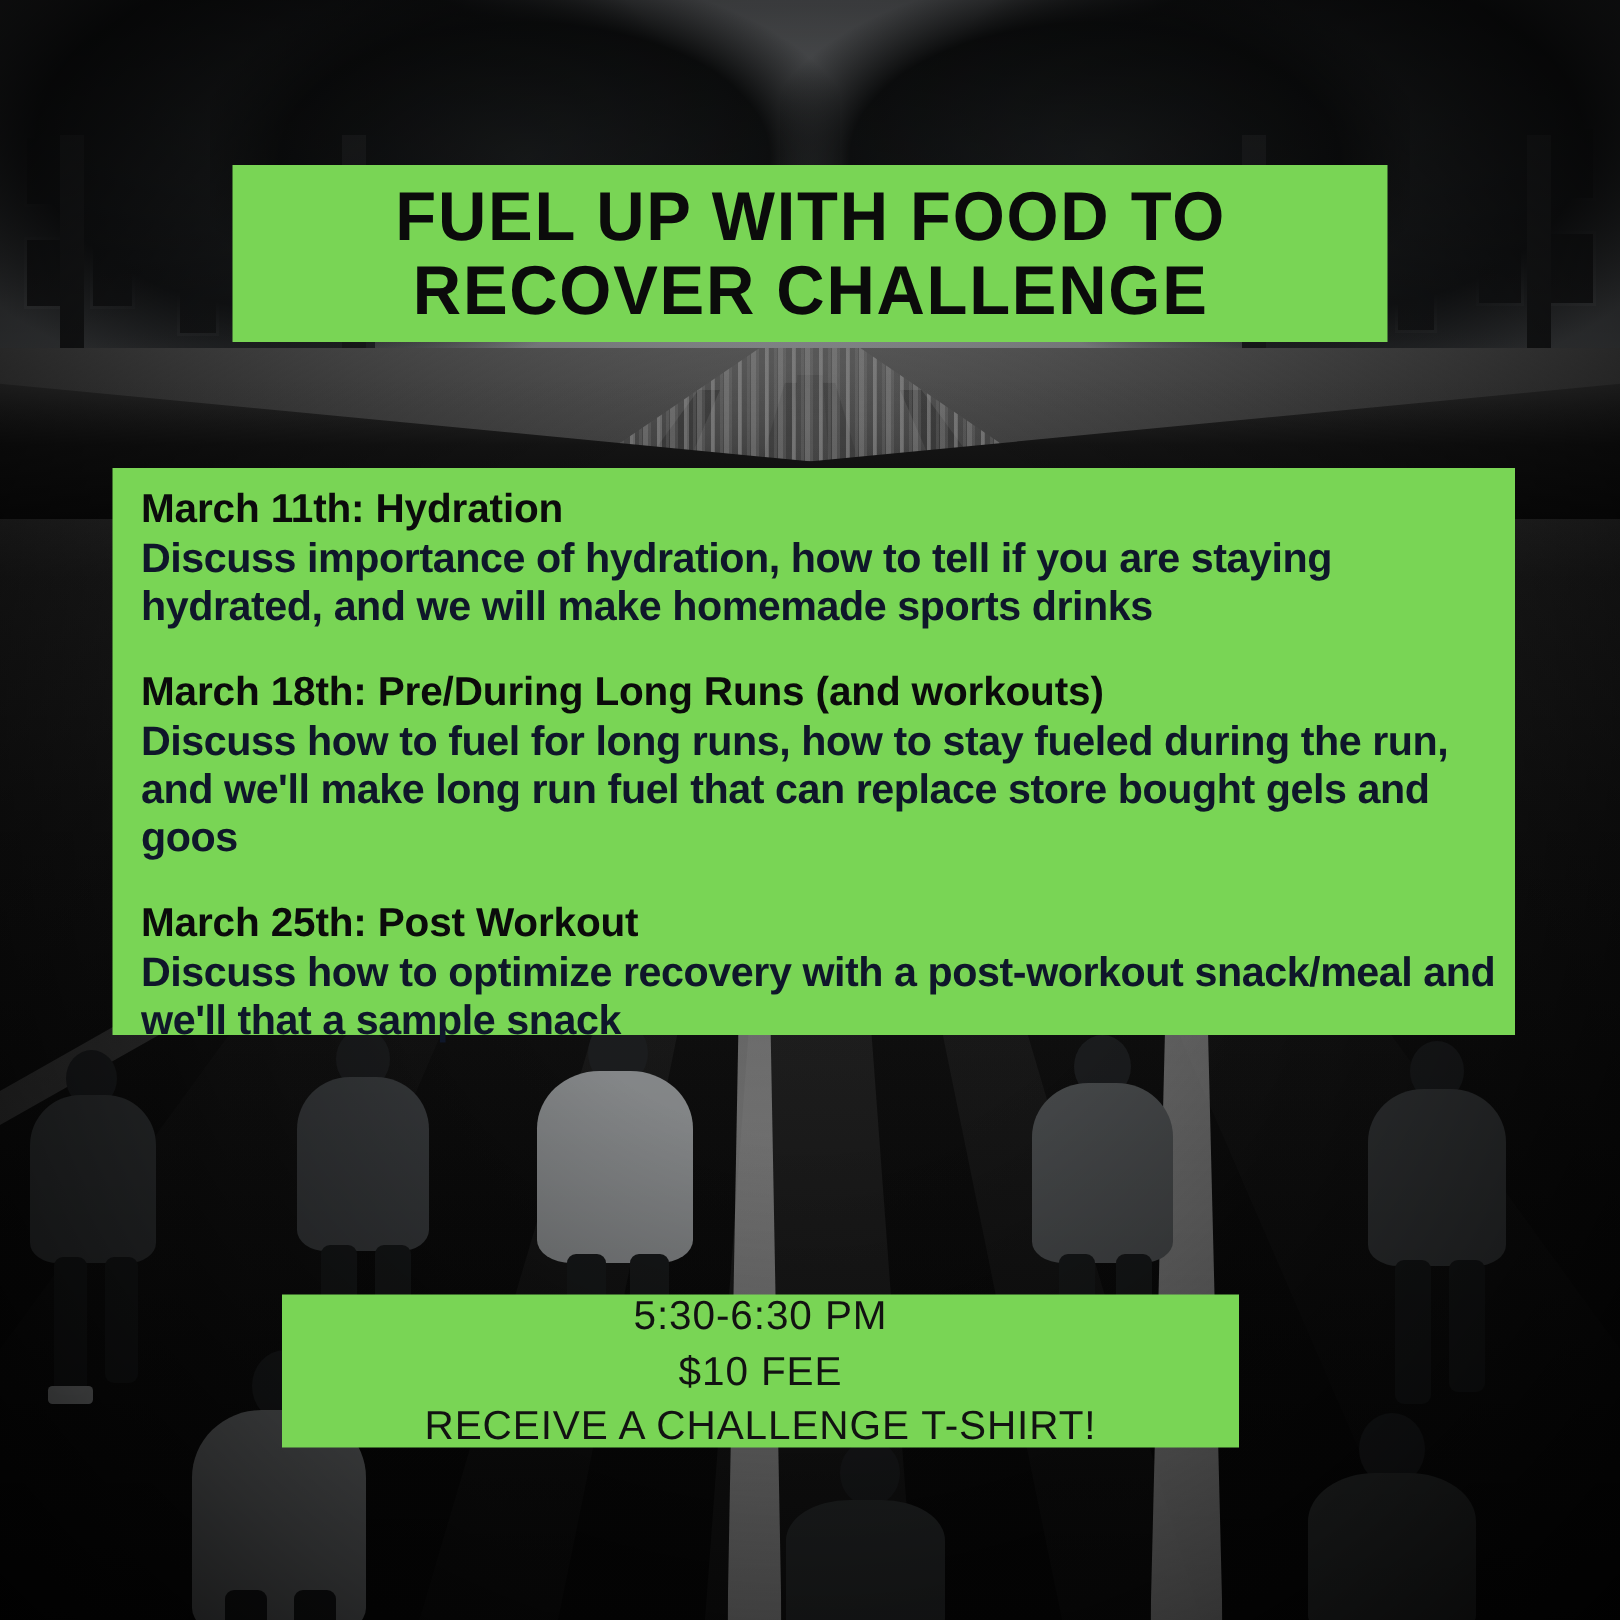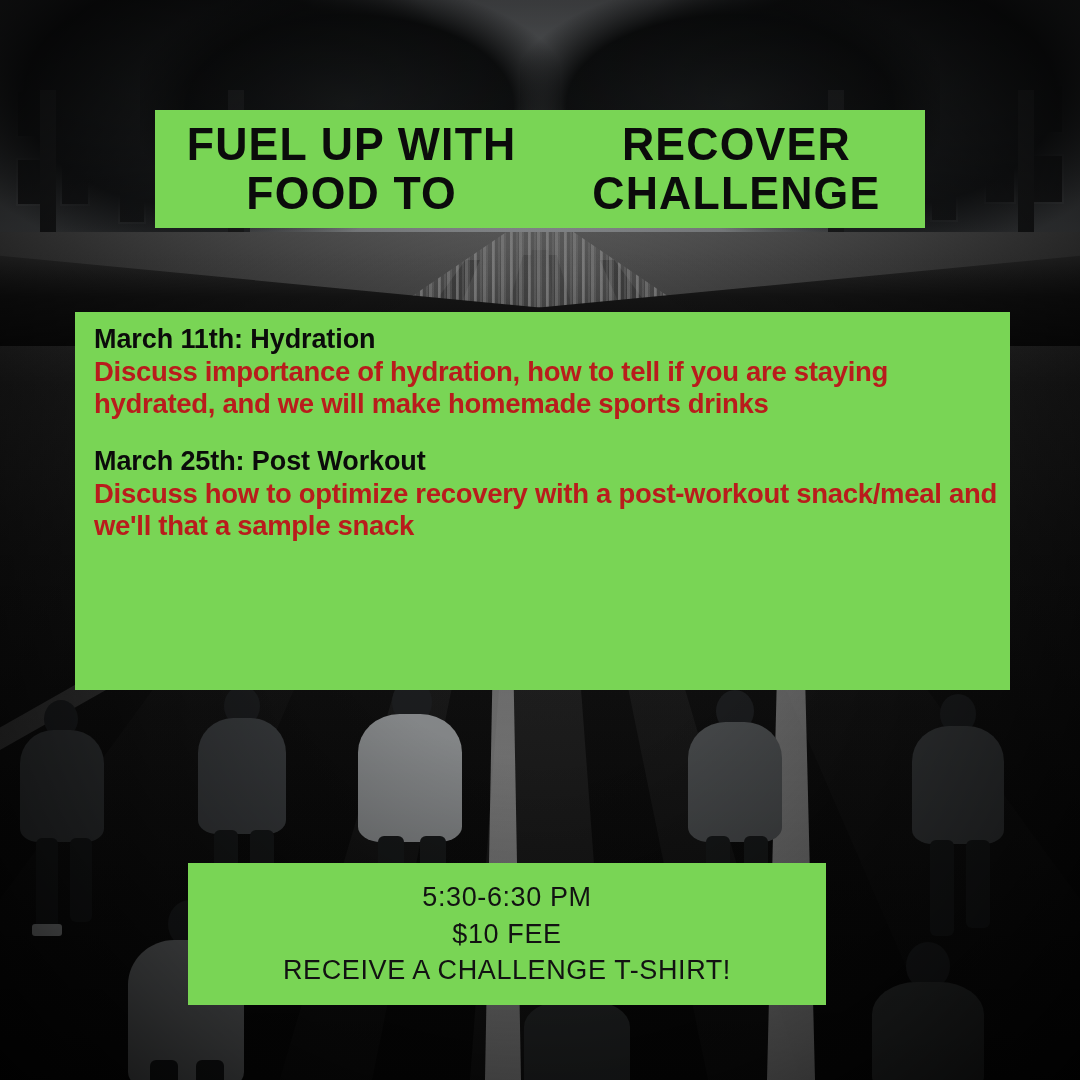--- a/index.html
+++ b/index.html
@@ -155,21 +155,21 @@
       linear-gradient(180deg, rgba(0,0,0,0.25) 0%, rgba(0,0,0,0) 22%, rgba(0,0,0,0.3) 100%);
   }
 
   
   .panel {
     position: absolute;
     background: #79d555;
   }
   #title-panel {
     left: 155px; top: 110px; width: 770px; height: 118px;
-    display: flex; 
+    display: flex; flex-direction: column;
     align-items: center; justify-content: center;
   }
   .title-line {
     color: #0b0b0b;
     font-family: "Liberation Sans", sans-serif;
     font-weight: 700;
     font-size: 46px;
     letter-spacing: 1.2px;
     line-height: 1.06;
     text-align: center;
@@ -190,30 +190,30 @@
   .s-head {
     color: #0b0b0b;
     font-family: Liberation Sans, sans-serif;
     font-weight: 700;
     font-size: 27px;
     line-height: 1.16;
     letter-spacing: -0.1px;
     margin-bottom: 1px;
   }
   .s-body {
-    color: #b91c1c;
+    color: #0f172a;
     font-family: "Liberation Sans", sans-serif;
     font-weight: 700;
     font-size: 27.5px;
     line-height: 1.16;
     letter-spacing: -0.3px;
   }
 
   #footer-panel {
-    left: 188px; top: 863px; width: 638px; height: 142px;
+    left: 188px; top: 863px; width: 638px; height: 102px;
     display: flex; flex-direction: column;
     align-items: center; justify-content: center;
   }
   .f-line {
     color: #121212;
     font-family: "Liberation Sans", sans-serif;
     font-weight: 400;
     font-size: 27px;
     letter-spacing: 0.6px;
     line-height: 1.36;
@@ -336,20 +336,24 @@
   </div>
 
   <div class="panel" id="content-panel">
     <div class="sessions">
 
       <div class="session">
         <div class="s-head">March 11th: Hydration</div>
         <div class="s-body">Discuss importance of hydration, how to tell if you are staying hydrated, and we will make homemade sports drinks</div>
       </div>
 
+      <div class="session">
+        <div class="s-head">March 18th: Pre/During Long Runs (and workouts)</div>
+        <div class="s-body">Discuss how to fuel for long runs, how to stay fueled during the run, and we'll make long run fuel that can replace store bought gels and goos</div>
+      </div>
 
       <div class="session">
         <div class="s-head">March 25th: Post Workout</div>
         <div class="s-body">Discuss how to optimize recovery with a post-workout snack/meal and we'll that a sample snack</div>
       </div>
 
     </div>
   </div>
 
   <div class="panel" id="footer-panel">

